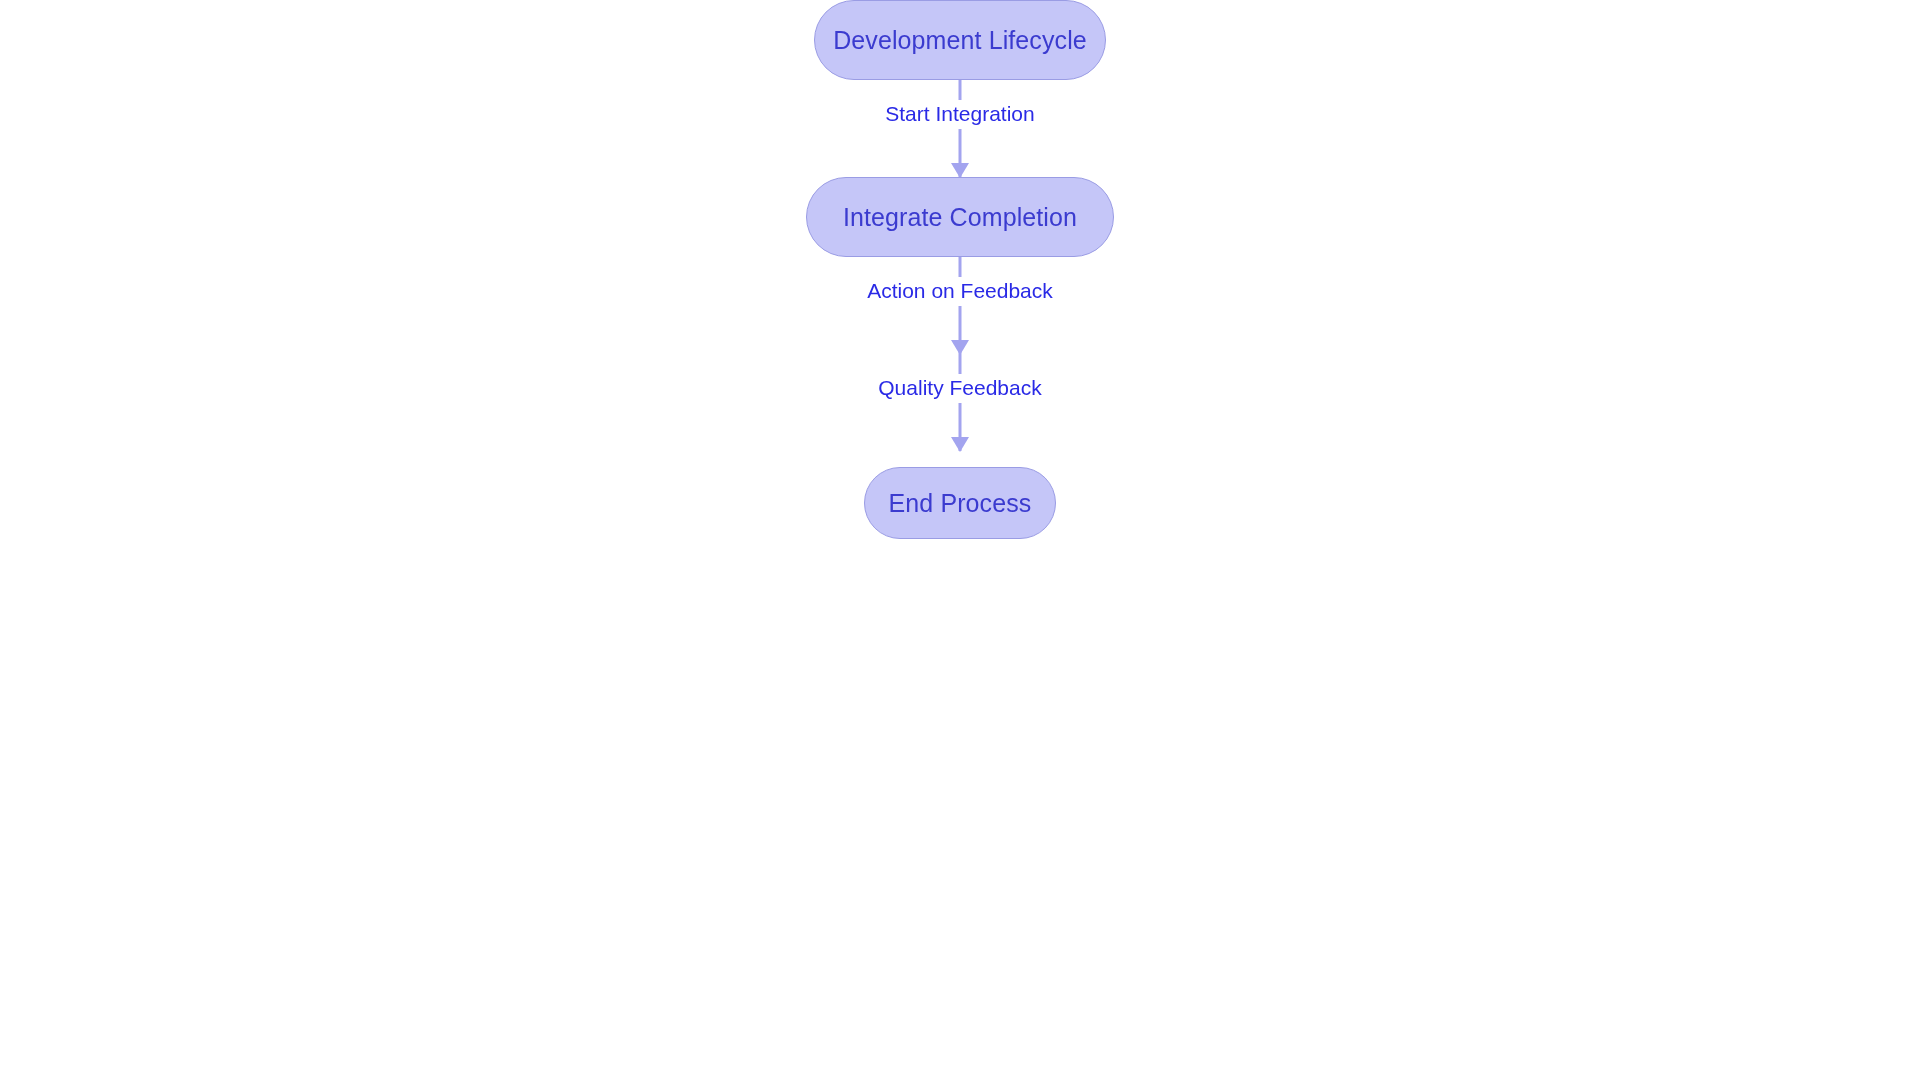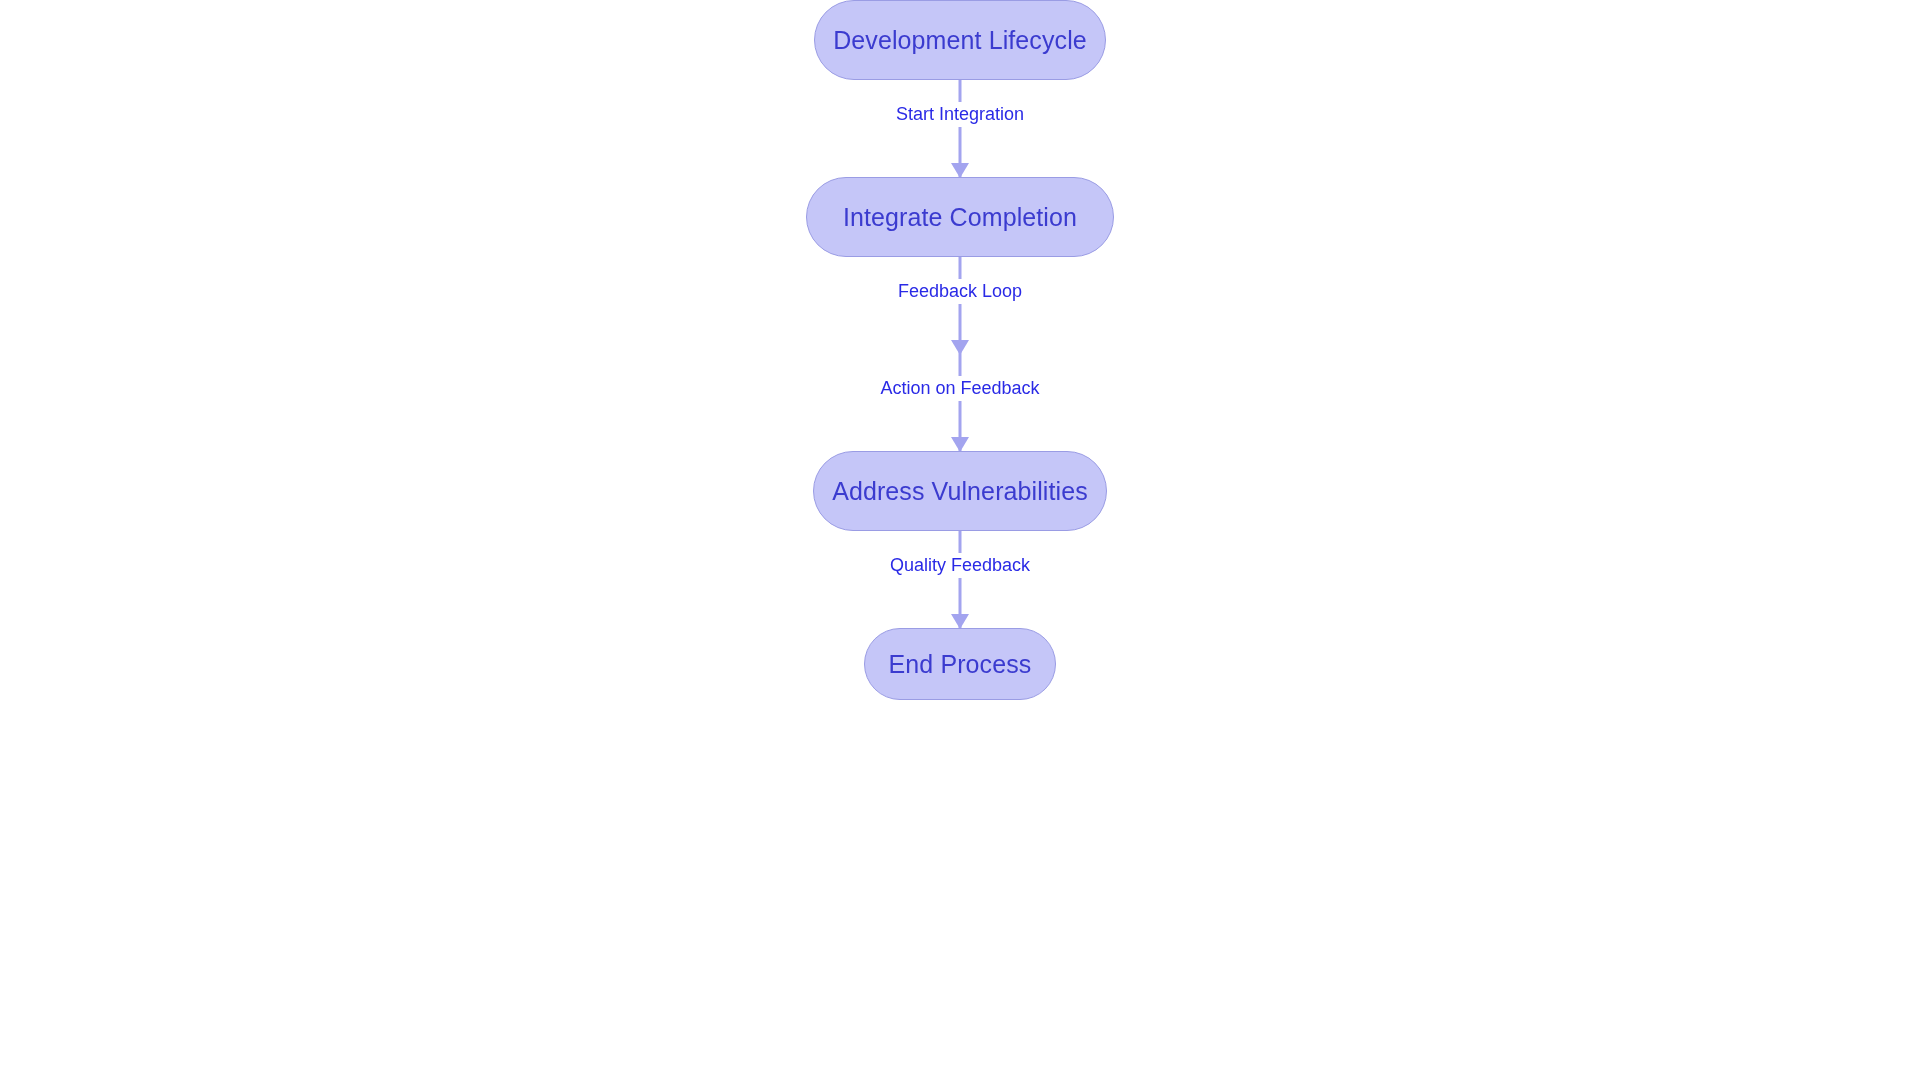--- a/index.html
+++ b/index.html
@@ -54,21 +54,21 @@
     letter-spacing: 0.1px;
     white-space: nowrap;
     line-height: 1;
   }
 
   .node.n0 { width: 292px; height: 80px; }
   .node.n1 { width: 308px; height: 80px; }
   .node.n2 { width: 326px; height: 80px; }
   .node.n3 { width: 294px; height: 80px; }
   .node.n4 { width: 290px; height: 80px; }
-  .node.n5 { width: 192px; height: 72px; }
+  .node.n5 { width: 192px; height: 72px; margin-top: 16px; }
 
   
   .connector {
     position: relative;
     width: 300px;
     height: 97px;
     display: flex;
     align-items: center;
     justify-content: center;
     z-index: 2;
@@ -94,21 +94,21 @@
     border-right: 9px solid transparent;
     border-top: 15px solid #a3a4ef;
     z-index: 2;
   }
   .connector .edge-label {
     position: relative;
     z-index: 3;
     background: #ffffff;
     padding: 2px 9px;
     color: #2a2ae6;
-    font-size: 18px;
+    font-size: 21px;
     white-space: nowrap;
     line-height: 1.15;
     margin-bottom: 28px;
   }
 </style>
 </head>
 <body>
 
 <div id="flow-root">
   <div class="flow-column">
@@ -120,36 +120,28 @@
     <div class="connector">
       <span class="line"></span>
       <span class="arrowhead"></span>
       <span class="edge-label">Start Integration</span>
     </div>
 
     <div class="node n1">
       <span class="node-label">Integrate Completion</span>
     </div>
 
-    <div class="connector">
-      <span class="line"></span>
-      <span class="arrowhead"></span>
-      <span class="edge-label">Feedback Loop</span>
-    </div>
 
 
     <div class="connector">
       <span class="line"></span>
       <span class="arrowhead"></span>
       <span class="edge-label">Action on Feedback</span>
     </div>
 
-    <div class="node n3">
-      <span class="node-label">Address Vulnerabilities</span>
-    </div>
 
     <div class="connector">
       <span class="line"></span>
       <span class="arrowhead"></span>
       <span class="edge-label">Quality Feedback</span>
     </div>
 
 
 
     <div class="node n5">

